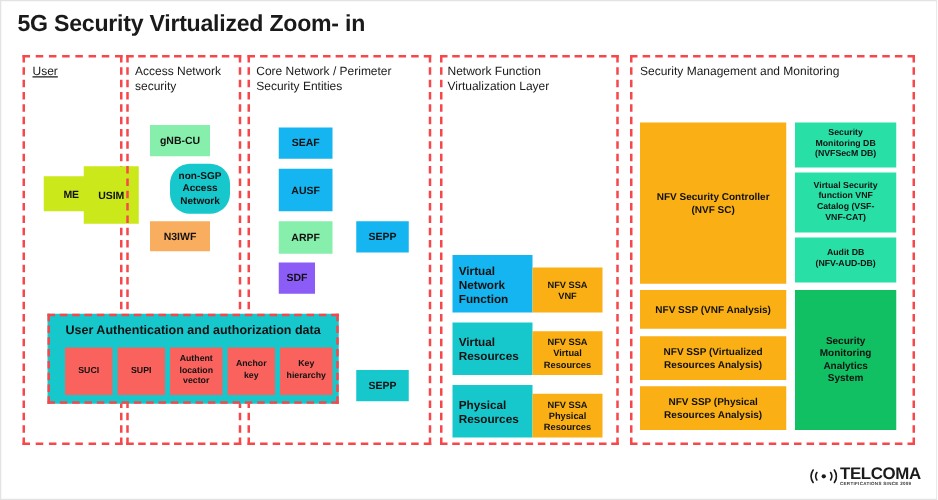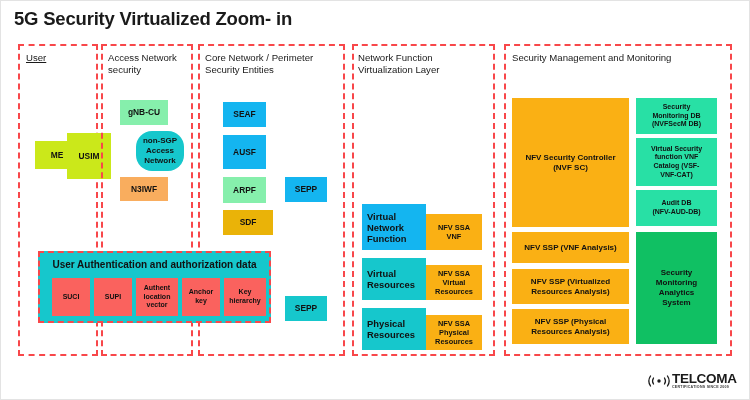--- a/index.html
+++ b/index.html
@@ -188,21 +188,21 @@
   <div class="node lg" style="left:120px; top:177px; width:48px; height:24px; background:#f9ad5e;">N3IWF</div>
 
   <div class="section" style="left:198px; top:44px; width:147px; height:312px;">
   </div>
   <div class="section-title" style="left:205px; top:52px; width:140px;">Core Network / Perimeter
 Security Entities</div>
 
   <div class="node lg" style="left:223px; top:102px; width:43px; height:25px; background:#14b5f0;">SEAF</div>
   <div class="node lg" style="left:223px; top:135px; width:43px; height:34px; background:#14b5f0;">AUSF</div>
   <div class="node lg" style="left:223px; top:177px; width:43px; height:26px; background:#86efac;">ARPF</div>
-  <div class="node lg" style="left:223px; top:210px; width:50px; height:25px; background:#eab308;">SDF</div>
+  <div class="node lg" style="left:223px; top:210px; width:29px; height:25px; background:#8b5cf6;">SDF</div>
   <div class="node lg" style="left:285px; top:177px; width:42px; height:25px; background:#14b5f0;">SEPP</div>
   <div class="node lg" style="left:285px; top:296px; width:42px; height:25px; background:#16c7cc;">SEPP</div>
 
   <div id="auth-group" style="left:38px; top:251px; width:233px; height:72px;">
     <div id="auth-group-title">User Authentication and authorization data</div>
     <div class="node sm" style="left:12px; top:25px; width:38px; height:38px; background:#fa625e;">SUCI</div>
     <div class="node sm" style="left:54px; top:25px; width:38px; height:38px; background:#fa625e;">SUPI</div>
     <div class="node sm" style="left:96px; top:25px; width:42px; height:38px; background:#fa625e;">Authent
 location
 vector</div>

